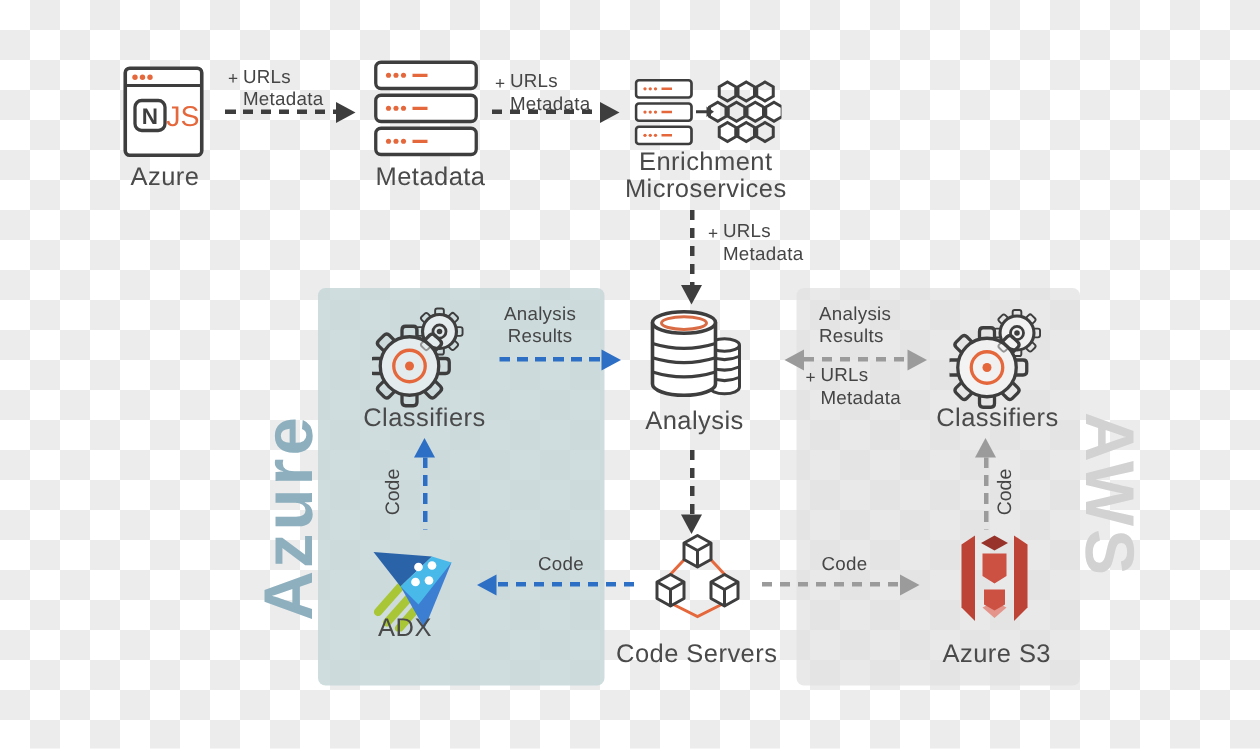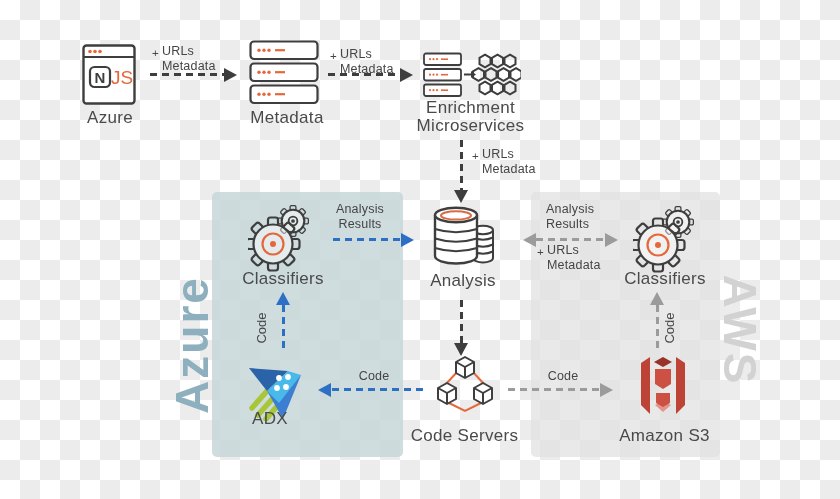--- a/index.html
+++ b/index.html
@@ -304,15 +304,15 @@
   <div class="ah ah-right c-gray" style="left:600px;top:383px"></div>
 
   <svg class="abs" style="left:636px;top:352px" width="54" height="68" viewBox="0 0 54 68">
     <polygon points="5,11 14,5 14,62 5,53" fill="#bc4335"></polygon>
     <polygon points="40,5 49,11 49,53 40,62" fill="#bc4335"></polygon>
     <polygon points="27,5 36,10 27,15 18,10" fill="#97332a"></polygon>
     <polygon points="27,49 35,53 27,60 19,53" fill="#e4948a"></polygon>
     <polygon points="19,17 35,17 35,32 27,37 19,32" fill="#cc5142"></polygon>
     <polygon points="20,41 34,41 34,51 27,55 20,51" fill="#cc5142"></polygon>
   </svg>
-  <div class="node-label" style="left:612px;top:427px;width:105px">Amazon S3</div>
+  <div class="node-label" style="left:612px;top:427px;width:105px">Azure S3</div>
 
 </div>
 
 </body></html>

